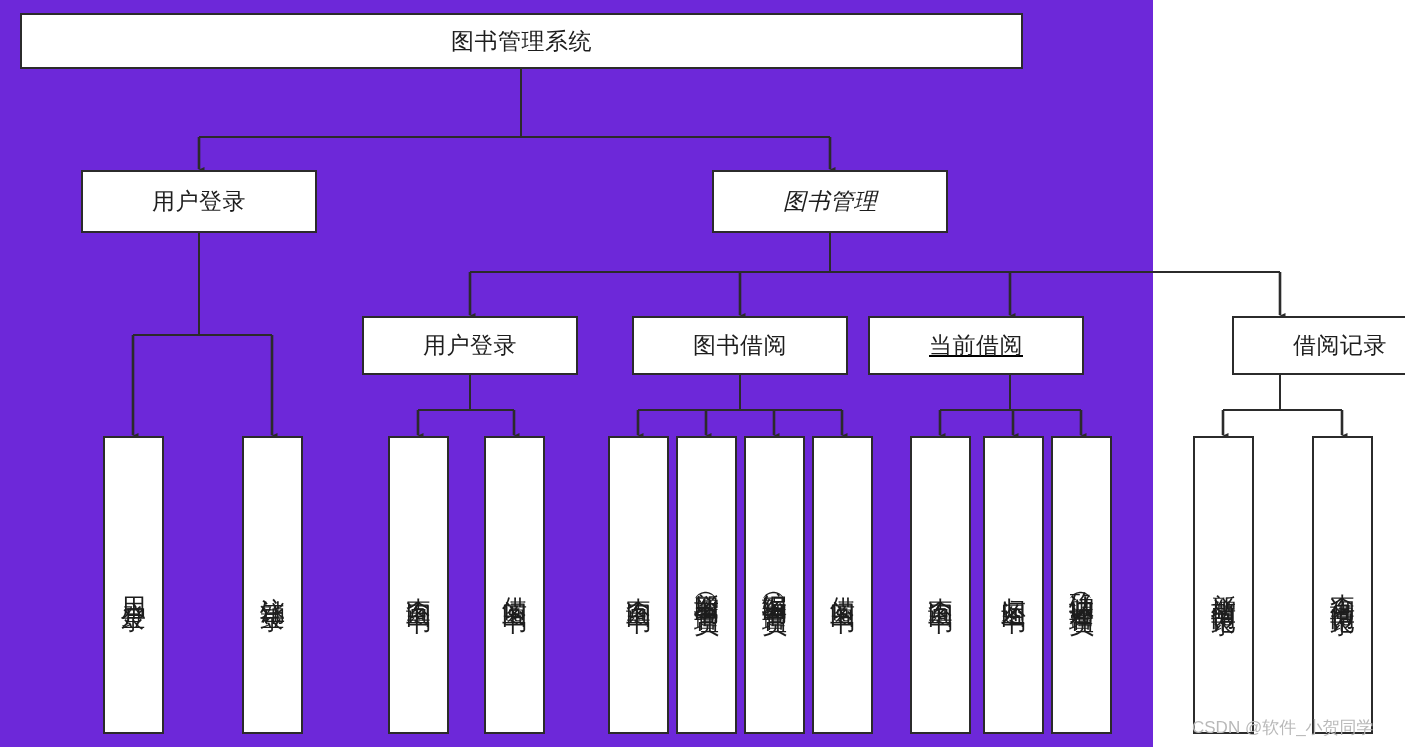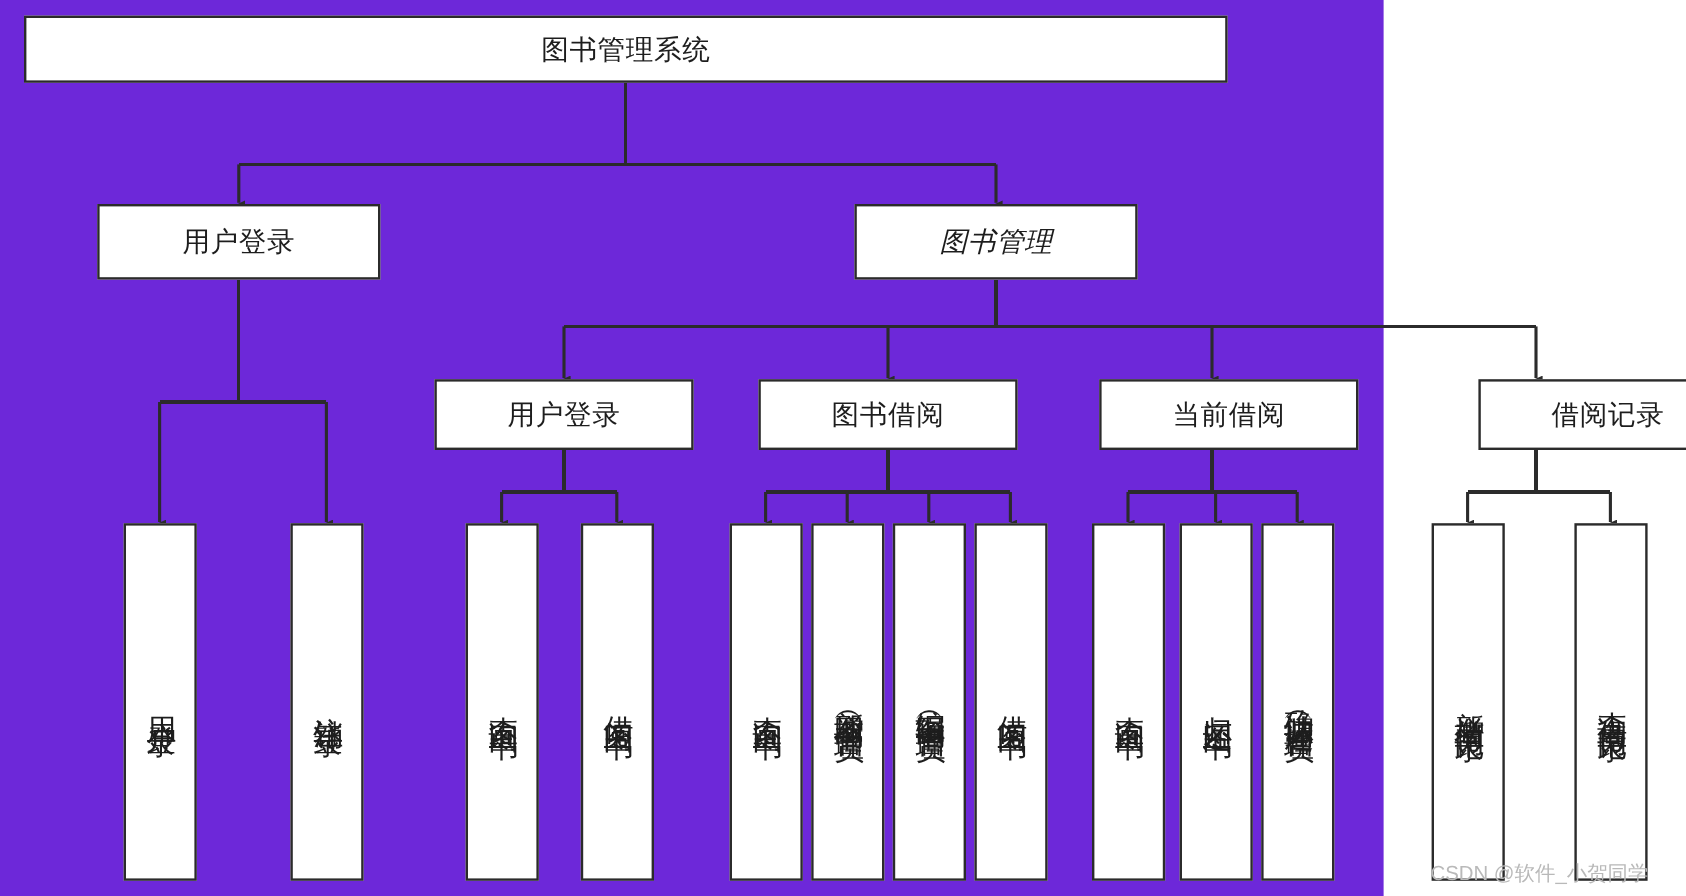--- a/index.html
+++ b/index.html
@@ -133,21 +133,21 @@
       </div>
       <div class="node-box node-h" style="left: 712px; top: 170px; width: 236px; height: 63px; font-style: italic;">
         <span class="node-label">图书管理</span>
       </div>
       <div class="node-box node-h" style="left: 362px; top: 316px; width: 216px; height: 59px;">
         <span class="node-label">用户登录</span>
       </div>
       <div class="node-box node-h" style="left: 632px; top: 316px; width: 216px; height: 59px;">
         <span class="node-label">图书借阅</span>
       </div>
-      <div class="node-box node-h" style="left: 916px; top: 316px; width: 216px; height: 59px;">
+      <div class="node-box node-h" style="left: 868px; top: 316px; width: 216px; height: 59px; text-decoration: underline;">
         <span class="node-label">当前借阅</span>
       </div>
       <div class="node-box node-h" style="left: 1232px; top: 316px; width: 216px; height: 59px;">
         <span class="node-label">借阅记录</span>
       </div>
       <div class="node-box node-v" style="left: 103px; top: 436px; width: 61px; height: 298px;">
         <span class="node-label">用户登录</span>
       </div>
       <div class="node-box node-v" style="left: 242px; top: 436px; width: 61px; height: 298px;">
         <span class="node-label">注销登录</span>

